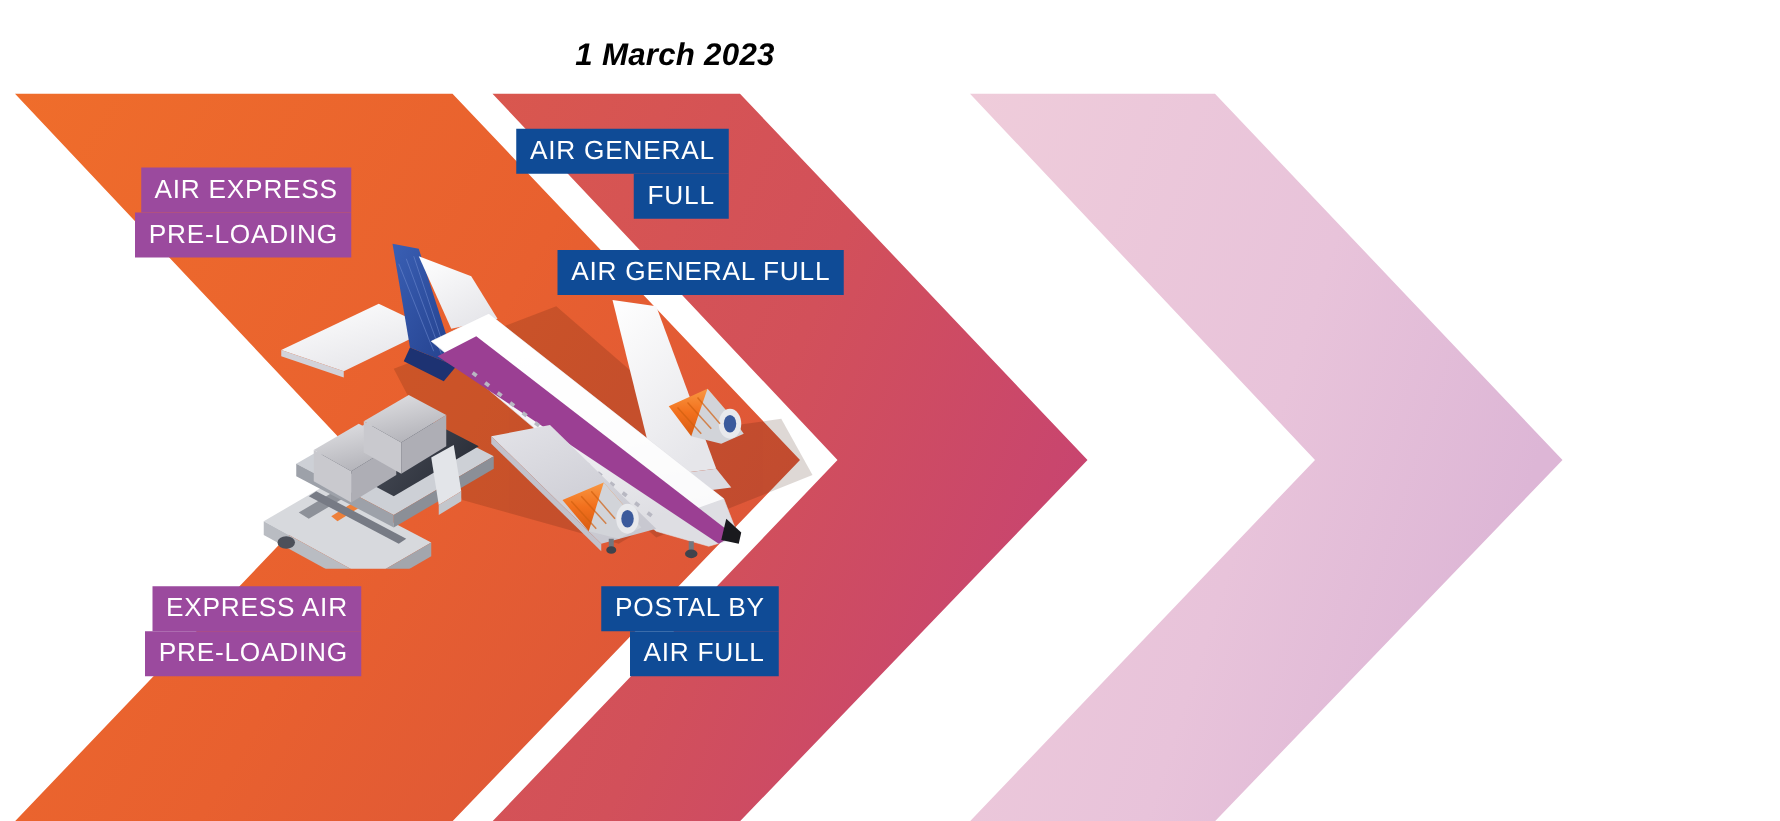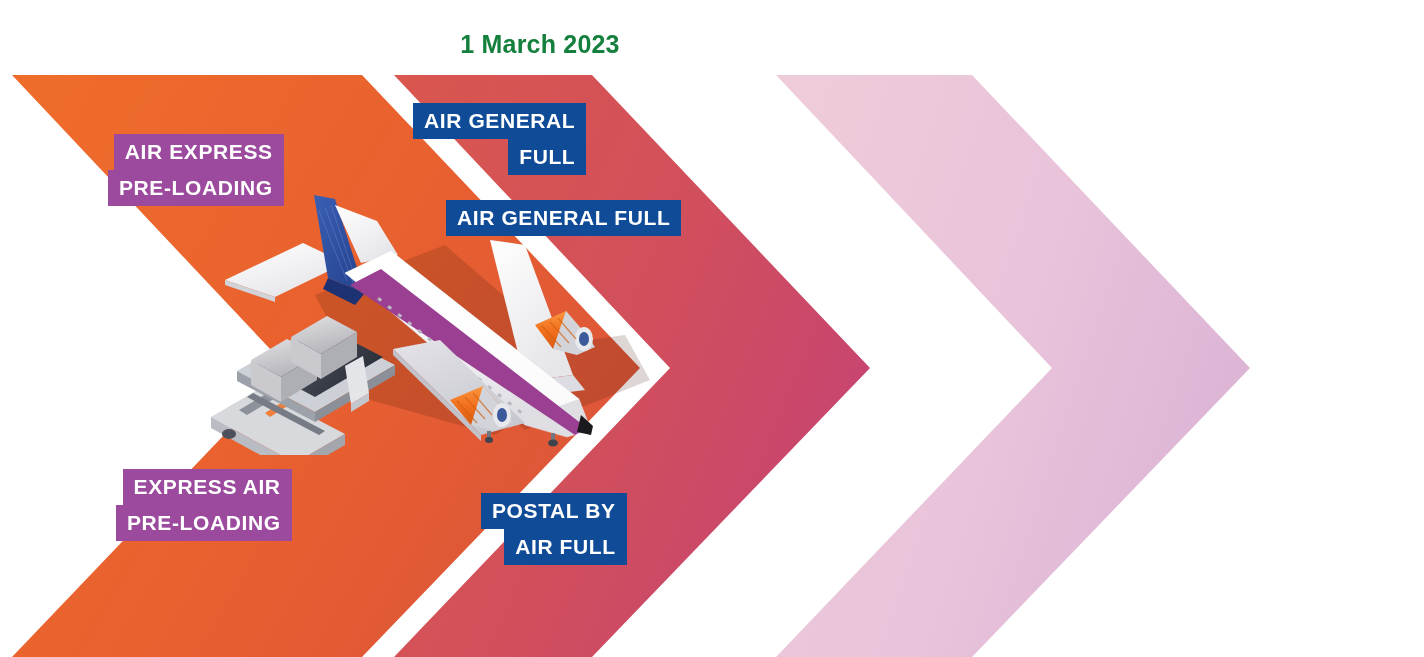--- a/index.html
+++ b/index.html
@@ -20,23 +20,24 @@
 
   
   .title {
     position: absolute;
     left: 0;
     top: 30px;
     width: 1080px;
     text-align: center;
     font-size: 25px;
     font-weight: bold;
-    color: #15803d;
+    color: #000000;
     letter-spacing: 0.2px;
     z-index: 40;
+    font-style: italic;
   }
 
   
   .chev {
     position: absolute;
     top: 0;
     left: 0;
     width: 1424px;
     height: 657px;
     z-index: 5;
@@ -45,36 +46,36 @@
   
   .lbl {
     position: absolute;
     z-index: 30;
     display: flex;
     flex-direction: column;
     align-items: flex-end;
   }
   .lbl .line {
     color: #ffffff;
-    font-weight: bold;
+    font-weight: normal;
     font-size: 21px;
     letter-spacing: 0.6px;
     line-height: 1;
     padding: 7px 11px 8px 11px;
     white-space: nowrap;
     display: block;
   }
   .lbl.purple .line { background: #9b4a9e; margin-left: 36px; }
   .lbl.blue   .line { background: #0f4b96; }
 
   .lbl-air-express-pre   { left: 72px;  top: 134px; }
   .lbl-postal-air-pre    { left: 80px;  top: 469px; }
   .lbl-air-general-cargo { left: 413px; top: 103px; }
   .lbl-air-express-full  { left: 446px; top: 200px; }
-  .lbl-postal-air-full   { left: 481px; top: 469px; margin-top: 24px; }
+  .lbl-postal-air-full   { left: 481px; top: 469px; }
 
   
   .plane-wrap {
     position: absolute;
     left: 195px;
     top: 185px;
     width: 470px;
     height: 270px;
     z-index: 20;
   }

